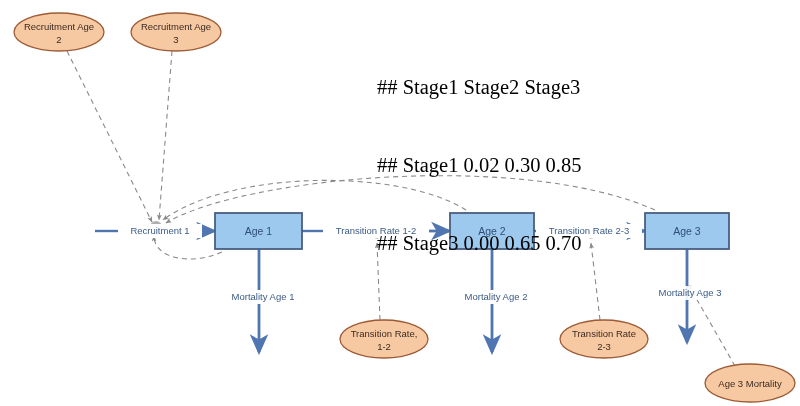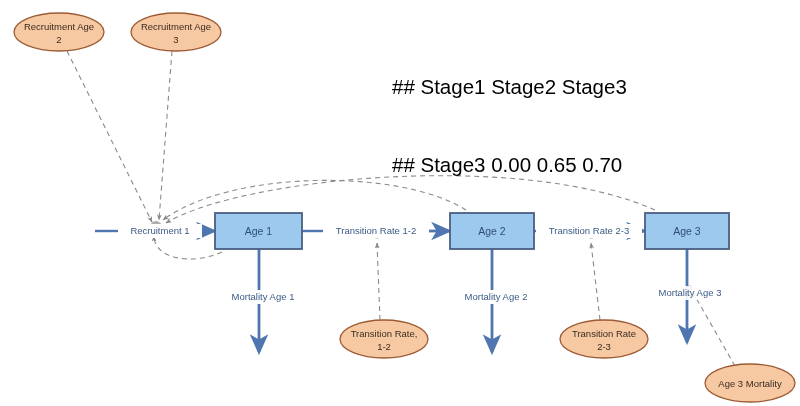--- a/index.html
+++ b/index.html
@@ -44,27 +44,26 @@
   .edge-label {
     font-size: 9.5px;
     text-anchor: middle;
     dominant-baseline: middle;
     fill: #3a5a86;
   }
   .matrix-block {
     position: absolute;
     left: 377px;
     top: 22px;
-    font-family: Liberation Sans, sans-serif;
+    font-family: Liberation Serif, serif;
     font-size: 20.5px;
     line-height: 26px;
     color: #000000;
     white-space: pre;
     letter-spacing: 0px;
-    margin-left: 15px;
   }
   .matrix-row {
     display: block;
   }
 </style>
 </head>
 <body>
 
 <div id="canvas">
 
@@ -202,16 +201,17 @@
 
       <g>
         <ellipse cx="750" cy="383" rx="45" ry="19" fill="#F7C9A3" stroke="#9C5B35" stroke-width="1.3"></ellipse>
         <text class="node-ellipse-label" x="750" y="387">Age 3 Mortality</text>
       </g>
     </g>
   </svg>
 
   <div class="matrix-block">
     <span class="matrix-row">## Stage1 Stage2 Stage3</span>
+    <span class="matrix-row">## Stage1 0.02 0.30 0.85</span>
     <span class="matrix-row">## Stage3 0.00 0.65 0.70</span>
   </div>
 
 </div>
 
 </body></html>

